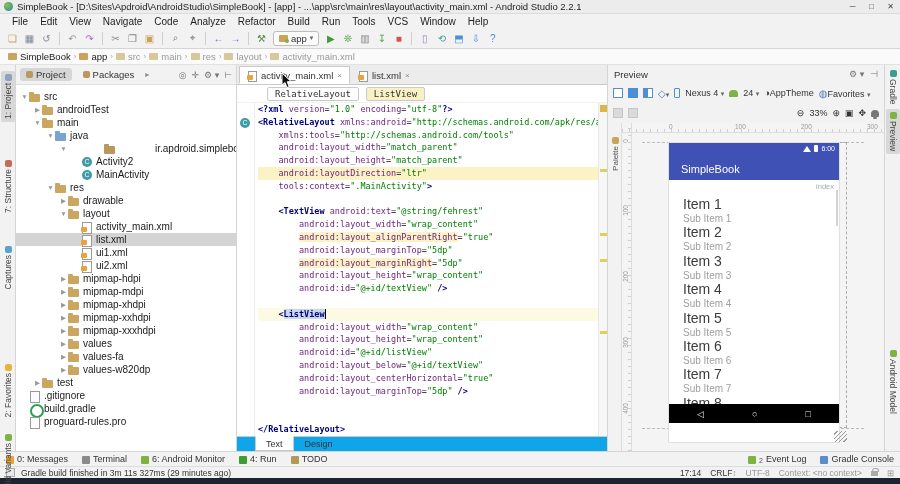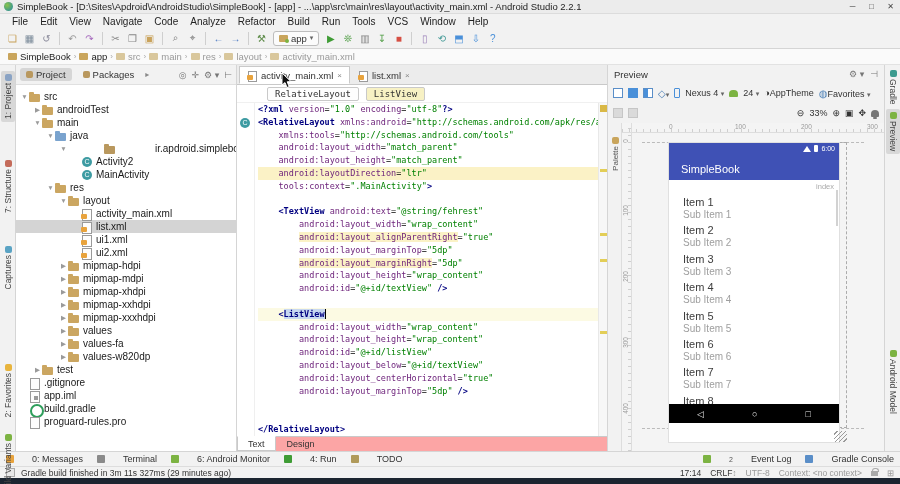--- a/index.html
+++ b/index.html
@@ -73,21 +73,21 @@
   .cl.caret-line { background:#FCFAE3; }
   .sg-t { color:#000080; font-weight:bold; }
   .sg-a { color:#6A1E78; }
   .sg-ah { color:#6A1E78; background:#FBF2C6; }
   .sg-v { color:#008000; }
   .sg-ts { color:#000080; font-weight:bold; background:#C7D7F0; }
   .sg-cr { display:inline-block; width:1px; height:10px; background:#000; vertical-align:-2px; }
   .ed-scroll { width:9px; background:#F7F7F7; border-left:1px solid #E8E8E8; position:relative; flex:0 0 auto; }
   .sc-top { position:absolute; top:2px; left:1px; width:7px; height:7px; background:#D9B846; }
   .sc-mark { position:absolute; left:1px; width:7px; height:3px; background:#E3CE57; }
-  .ed-bottom-tabs { height:15px; background:#fca5a5; border-top:1px solid #C9C9C9; display:flex; align-items:stretch; font-size:9px; padding-left:0; }
+  .ed-bottom-tabs { height:15px; background:#0ea5e9; border-top:1px solid #C9C9C9; display:flex; align-items:stretch; font-size:9px; padding-left:18px; }
   .eb-tab { padding:1px 10px; display:flex; align-items:center; border:1px solid transparent; color:#333; }
   .eb-tab.active { background:#FFF; border-color:#C9C9C9; border-top-color:#FFF; margin-top:-1px; }
   .preview-panel { width:277px; flex:0 0 auto; border-left:1px solid #D5D5D5; display:flex; flex-direction:column; background:#F2F2F2; }
   .pv-header { height:18px; display:flex; align-items:center; font-size:9.5px; padding:0 6px; color:#333; }
   .pv-header .hic { margin-left:auto; display:flex; gap:6px; color:#777; font-size:9px; }
   .pv-tb { height:20px; display:flex; align-items:center; gap:5px; font-size:9px; padding:0 5px; color:#333; }
   .sqic { width:10px; height:10px; border:1px solid #5A8EC8; background:#FFF; }
   .sqic.fill { background:#4A90D9; border-color:#4A90D9; }
   .sqic.split { background:linear-gradient(90deg,#4A90D9 0 4px,#FFF 4px); }
   .caret-down { font-size:7px; color:#666; }
@@ -114,26 +114,26 @@
   .phone { position:absolute; left:47px; top:20px; width:170px; height:299px; background:#FFF; box-shadow:0 0 0 1px #E0E0E0; }
   .pv-appbar { height:37px; background:#3F51B5; position:relative; color:#FFF; }
   .pv-status { position:absolute; top:2px; right:4px; display:flex; align-items:center; gap:3px; font-size:7px; }
   .wifi { width:0; height:0; border-left:4px solid transparent; border-right:4px solid transparent; border-bottom:6px solid #FFF; }
   .battery { width:4px; height:7px; background:#FFF; border-radius:1px; }
   .pv-title { position:absolute; left:12px; bottom:5px; font-size:11px; }
   .pv-body { position:absolute; top:37px; bottom:19px; left:0; right:0; overflow:hidden; }
   .pv-index { position:absolute; right:5px; top:2px; font-size:7.5px; color:#AAA; }
   .pv-items { position:absolute; left:14px; top:16px; right:10px; }
   .pv-item { height:28.4px; }
-  .pv-item .ti { font-size:11px; color:#3C3C3C; }
+  .pv-item .ti { font-size:14px; color:#3C3C3C; }
   .pv-item .su { font-size:10px; color:#9E9E9E; margin-top:1px; }
   .pv-scrollhint { position:absolute; right:1px; top:10px; width:2px; height:36px; background:#D2D2D2; }
   .pv-nav { position:absolute; left:0; right:0; bottom:0; height:19px; background:#000; display:flex; align-items:center; justify-content:space-between; padding:0 28px; color:#E8E8E8; font-size:9px; }
   .toolwindow-bar { height:15px; background:#F2F2F2; border-top:1px solid #D5D5D5; display:flex; align-items:center; font-size:9px; color:#333; padding:0 6px; gap:14px; }
-  .tw-item { display:flex; align-items:center; gap:18px; }
+  .tw-item { display:flex; align-items:flex-end; gap:3px; }
   .tw-item .ic { width:8px; height:8px; border-radius:1px; }
   .tw-right { margin-left:auto; display:flex; gap:14px; }
   .badge { font-size:7px; color:#555; }
   .statusbar { height:12px; background:#F2F2F2; border-top:1px solid #DDD; display:flex; align-items:center; font-size:8.5px; color:#333; padding:0 6px; gap:4px; }
   .sb-right { margin-left:auto; display:flex; align-items:center; gap:9px; }
   .sb-dim { color:#999; }
   .lock { width:7px; height:5px; background:#AAA; position:relative; margin-top:2px; }
   .lock::before { content:""; position:absolute; left:1px; top:-3px; width:5px; height:3px; border:1px solid #AAA; border-bottom:none; border-radius:3px 3px 0 0; }
   .taskbar-sliver { height:6px; background:#1B2430; }
   .mouse-cursor { position:absolute; left:281px; top:8px; z-index:50; }
@@ -319,20 +319,25 @@
           <span class="tr-arrow"></span>
           <span class="tr-icon i-class"></span>
           <span>MainActivity</span>
         </div>
         <div class="tree-row" style="padding-left: 30px;">
           <span class="tr-arrow">▼</span>
           <span class="tr-icon i-folder "></span>
           <span>res</span>
         </div>
         <div class="tree-row" style="padding-left: 43px;">
+          <span class="tr-arrow">▶</span>
+          <span class="tr-icon i-folder "></span>
+          <span>drawable</span>
+        </div>
+        <div class="tree-row" style="padding-left: 43px;">
           <span class="tr-arrow">▼</span>
           <span class="tr-icon i-folder "></span>
           <span>layout</span>
         </div>
         <div class="tree-row" style="padding-left: 56px;">
           <span class="tr-arrow"></span>
           <span class="tr-icon i-page i-xml"></span>
           <span>activity_main.xml</span>
         </div>
         <div class="tree-row selected" style="padding-left: 56px;">
@@ -392,25 +397,20 @@
         </div>
         <div class="tree-row" style="padding-left: 17px;">
           <span class="tr-arrow">▶</span>
           <span class="tr-icon i-folder "></span>
           <span>test</span>
         </div>
         <div class="tree-row" style="padding-left: 4px;">
           <span class="tr-arrow"></span>
           <span class="tr-icon i-page i-text"></span>
           <span>.gitignore</span>
-        </div>
-        <div class="tree-row" style="padding-left: 4px;">
-          <span class="tr-arrow"></span>
-          <span class="tr-icon i-page i-iml"></span>
-          <span>app.iml</span>
         </div>
         <div class="tree-row" style="padding-left: 4px;">
           <span class="tr-arrow"></span>
           <span class="tr-icon i-gradle"></span>
           <span>build.gradle</span>
         </div>
         <div class="tree-row" style="padding-left: 4px;">
           <span class="tr-arrow"></span>
           <span class="tr-icon i-page i-text"></span>
           <span>proguard-rules.pro</span>

